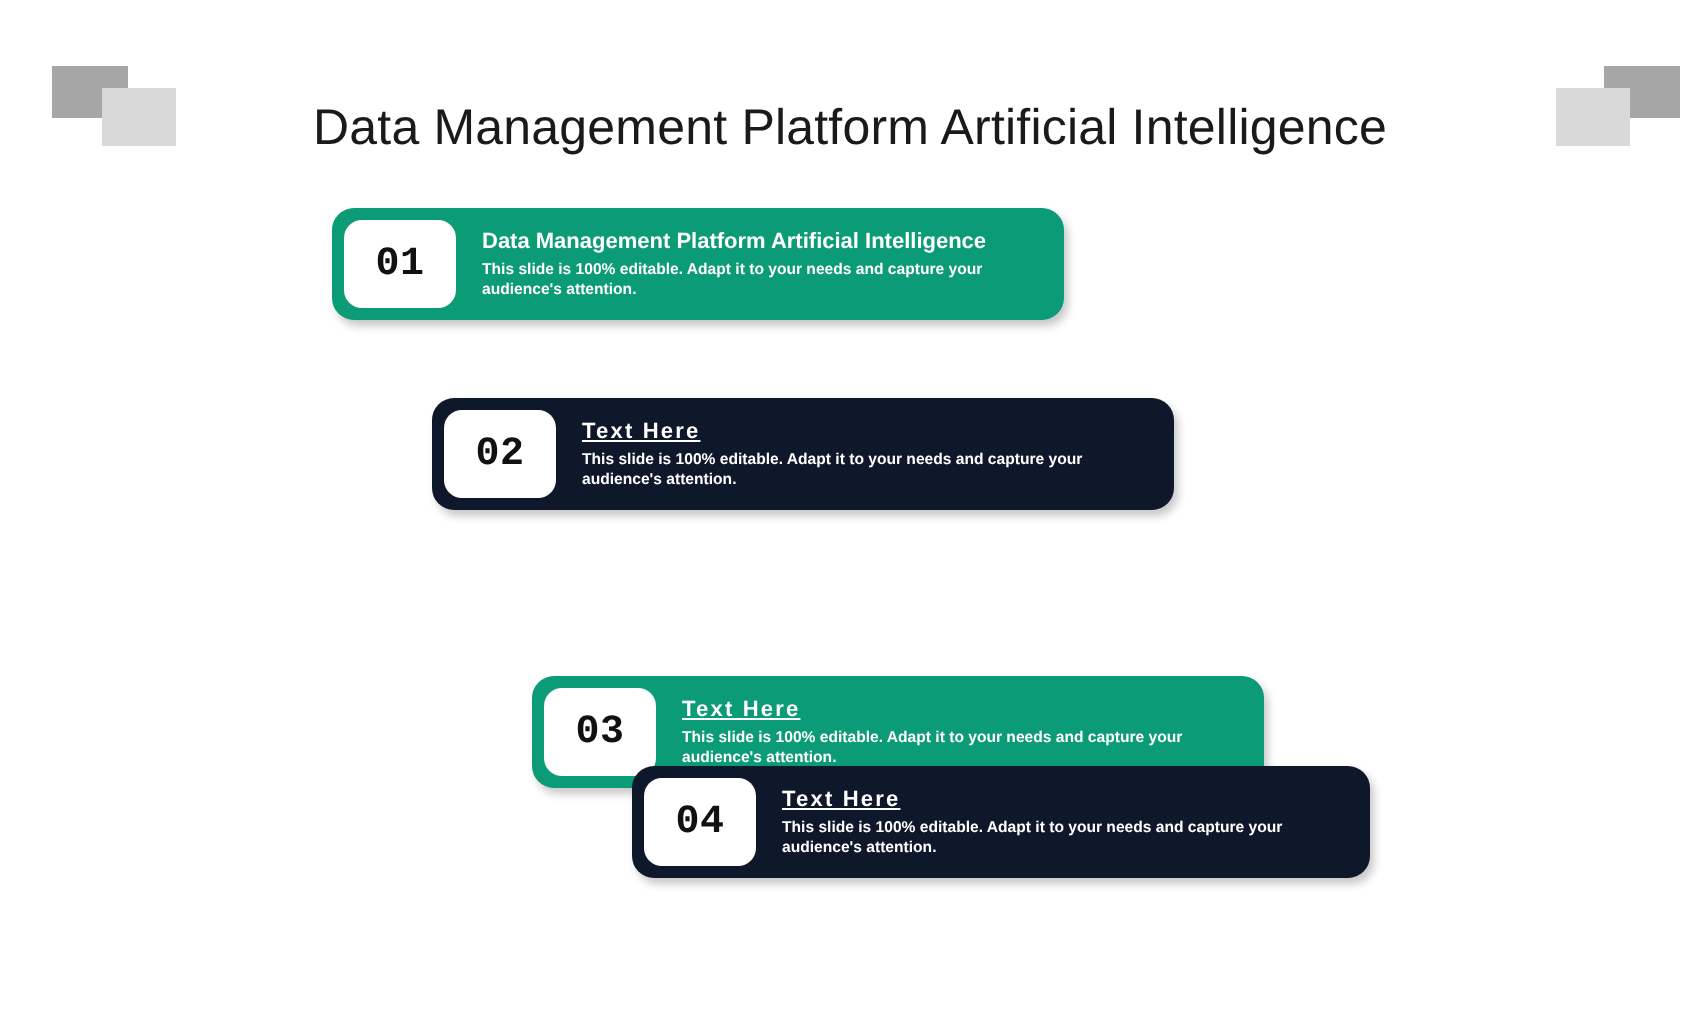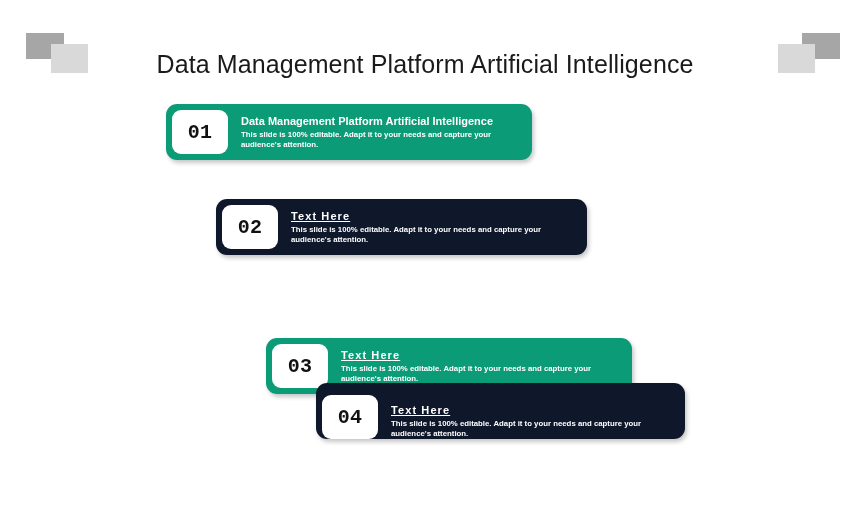--- a/index.html
+++ b/index.html
@@ -93,21 +93,21 @@
     font-size: 7.8px;
     line-height: 10px;
     font-weight: 700;
     max-width: 278px;
   }
 
   
   #row-1 { left: 166px; top: 104px; width: 366px; }
   #row-2 { left: 216px; top: 199px; width: 371px; }
   #row-3 { left: 266px; top: 290px; width: 366px; margin-top: 48px; }
-  #row-4 { left: 316px; top: 383px; width: 369px; align-items: flex-end; }
+  #row-4 { left: 316px; top: 383px; width: 369px; }
 </style>
 </head>
 <body>
 
 <div class="deco" id="deco-left">
   <div class="deco-rect deco-rect-dark"></div>
   <div class="deco-rect deco-rect-light"></div>
 </div>
 
 <div class="deco" id="deco-right">

